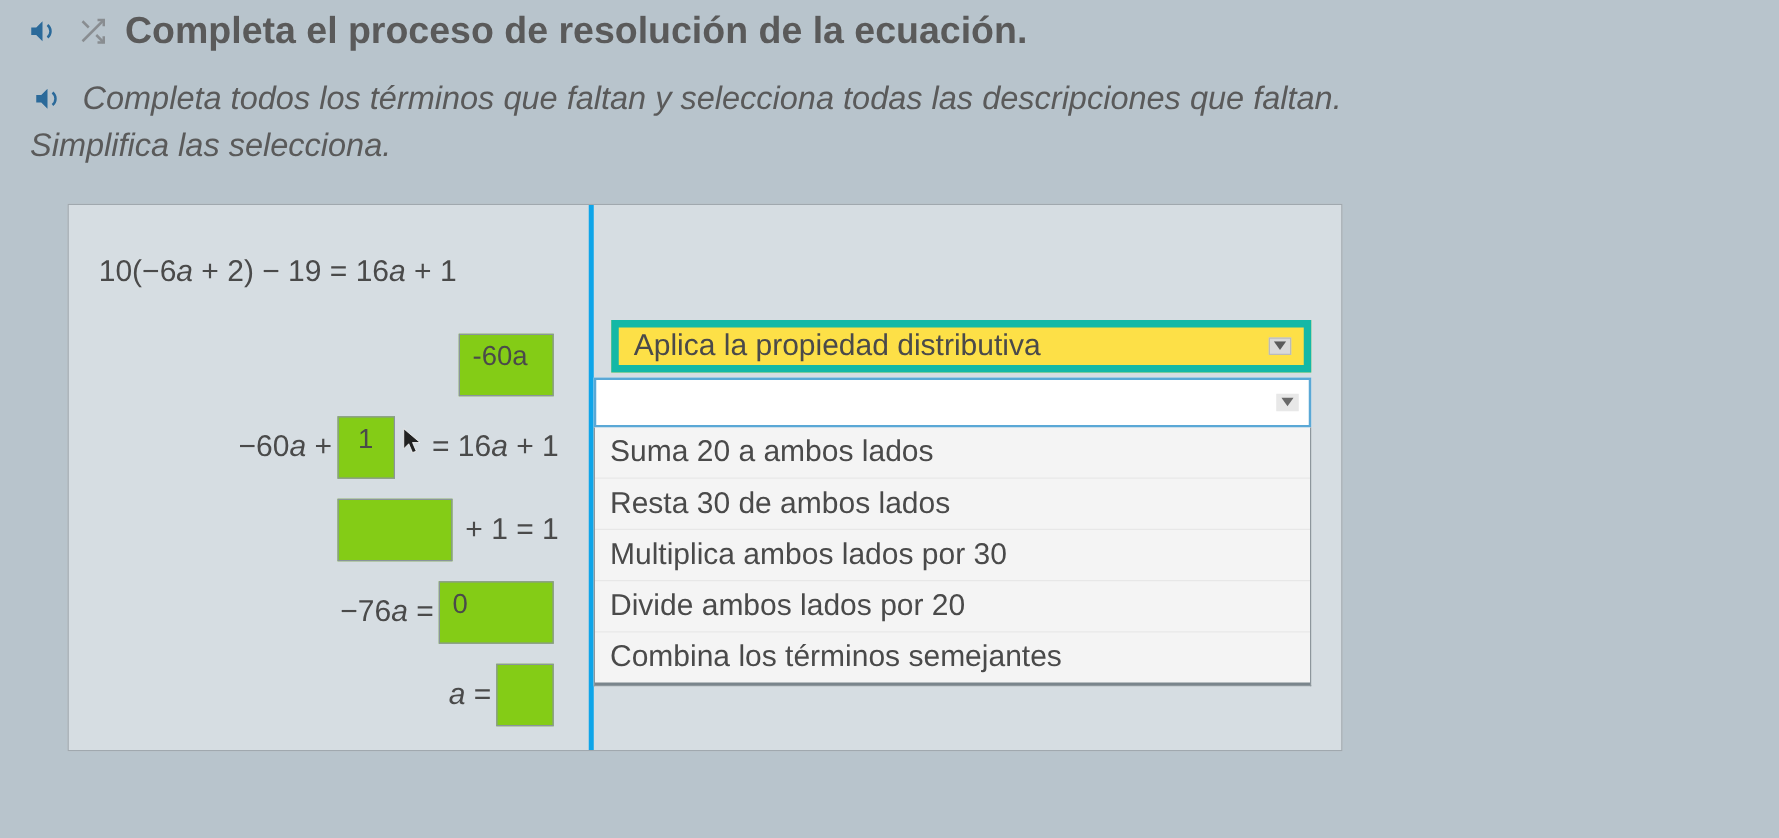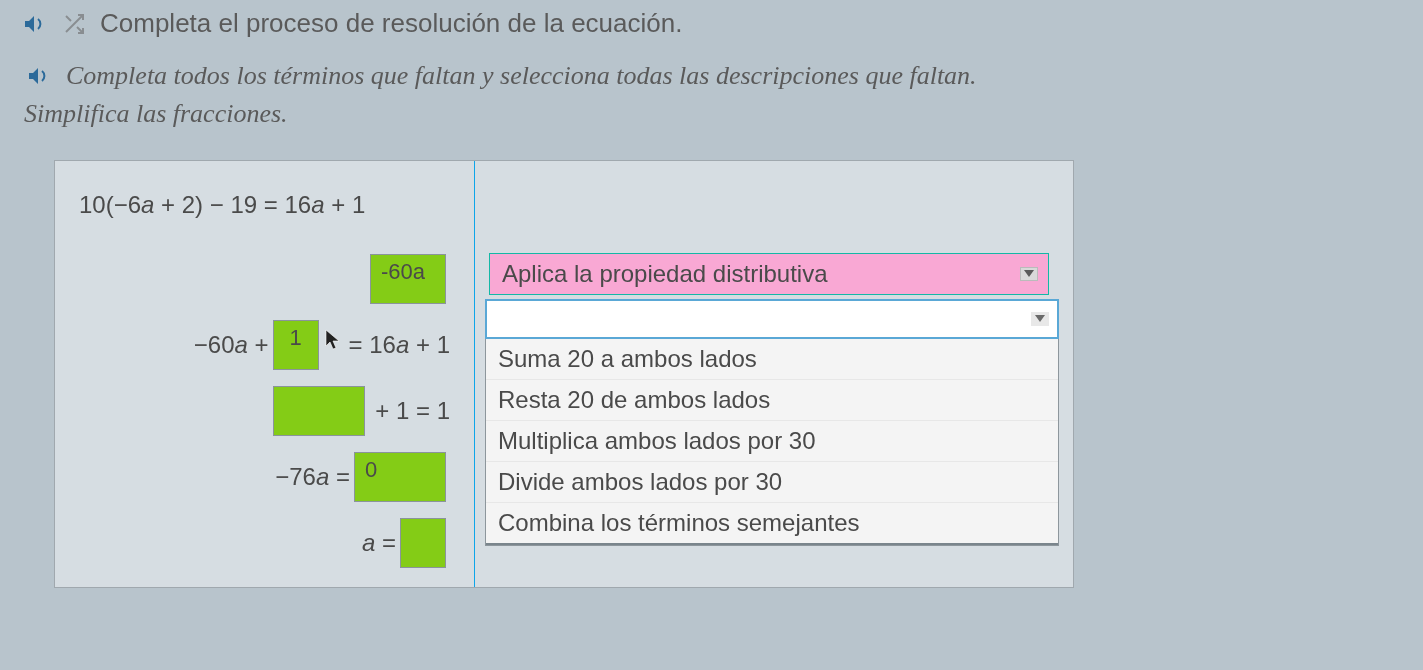--- a/index.html
+++ b/index.html
@@ -12,22 +12,23 @@
       padding: 8px 20px 0 20px;
       overflow: hidden;
     }
     .header-row {
       display: flex;
       align-items: center;
       gap: 12px;
       margin-bottom: 18px;
     }
     .header-row .title {
-      font-size: 26px;
+      font-size: 30px;
       color: #5a5a5a;
+      font-weight: bold;
     }
     .sound-icon {
       width: 28px;
       height: 24px;
       display: inline-flex;
       align-items: center;
       justify-content: center;
       color: #2b6a9a;
     }
     .sound-icon svg { width: 28px; height: 24px; }
@@ -40,33 +41,32 @@
       opacity: 0.6;
     }
     .shuffle-icon svg { width: 24px; height: 24px; }
     .instruction {
       font-size: 26px;
       font-style: italic;
       color: #5a5a5a;
       line-height: 1.45;
       margin-bottom: 28px;
       padding-left: 4px;
-      font-family: Liberation Serif, serif;
     }
     .instruction .row1 { display: flex; align-items: center; gap: 14px; }
     .panel {
       display: flex;
       border: 1px solid #a0a8ae;
       background: #d6dde2;
       width: 1020px;
       margin-left: 34px;
     }
     .panel-left {
-      border-right: 1px solid #0ea5e9;
-      padding: 18px 24px 18px 24px;
+      border-right: 4px solid #0ea5e9;
+      padding: 28px 24px 18px 24px;
       flex: 0 0 420px;
     }
     .panel-right {
       flex: 1;
       padding: 18px 18px 18px 14px;
       position: relative;
     }
     .eq-row {
       display: flex;
       align-items: center;
@@ -93,41 +93,41 @@
       line-height: 26px;
       margin: 0 4px;
     }
     .inputbox.small { min-width: 46px; text-align: center; }
     .inputbox.med { min-width: 92px; }
     .inputbox.empty { color: transparent; }
     .selectbox {
       display: flex;
       align-items: center;
       justify-content: space-between;
-      background: #f9a8d4;
-      border: 1px solid #14b8a6;
+      background: #fde047;
+      border: 6px solid #14b8a6;
       padding: 6px 10px 6px 12px;
       font-size: 24px;
       color: #4a4a4a;
       height: 42px;
       width: 560px;
     }
     .selectbox .chev {
       width: 18px;
       height: 14px;
       background: #d9d9d9;
       border: 1px solid #bbb;
       display: flex;
       align-items: center;
       justify-content: center;
     }
     .selectbox .chev svg { width: 10px; height: 8px; }
     .dropdown-wrap {
       position: absolute;
-      left: 10px;
+      left: 0;
       top: 138px;
       width: 574px;
     }
     .dropdown-input {
       display: flex;
       align-items: center;
       justify-content: space-between;
       background: #ffffff;
       border: 2px solid #5aa8d6;
       padding: 4px 8px 4px 10px;
@@ -187,21 +187,21 @@
 <div class="instruction">
   <div class="row1">
     <span class="sound-icon">
       <svg viewBox="0 0 24 24" fill="#2b6a9a">
           <path d="M3 9v6h4l5 5V4L7 9H3z"></path>
           <path d="M16 7c1.5 1.2 2.4 3 2.4 5s-.9 3.8-2.4 5" stroke="#2b6a9a" stroke-width="2" fill="none"></path>
         </svg>
     </span>
     <span>Completa todos los términos que faltan y selecciona todas las descripciones que faltan.</span>
   </div>
-  <div>Simplifica las fracciones.</div>
+  <div>Simplifica las selecciona.</div>
 </div>
 
 <div class="panel">
   <div class="panel-left">
 
     <div class="eq-row first">
       <span class="eq-text">10(−6<span class="var-a">a</span> + 2) − 19 = 16<span class="var-a">a</span> + 1</span>
     </div>
 
     <div class="eq-row">
@@ -252,21 +252,21 @@
       <div class="dropdown-input">
         <span></span>
         <span class="chev">
           <svg viewBox="0 0 10 8">
               <path d="M0 0 L10 0 L5 7 Z" fill="#6a6a6a"></path>
             </svg>
         </span>
       </div>
       <div class="dropdown-list">
         <div class="dropdown-item">Suma 20 a ambos lados</div>
-        <div class="dropdown-item">Resta 20 de ambos lados</div>
+        <div class="dropdown-item">Resta 30 de ambos lados</div>
         <div class="dropdown-item">Multiplica ambos lados por 30</div>
-        <div class="dropdown-item">Divide ambos lados por 30</div>
+        <div class="dropdown-item">Divide ambos lados por 20</div>
         <div class="dropdown-item">Combina los términos semejantes</div>
       </div>
     </div>
 
   </div>
 </div>
 
 </body></html>

